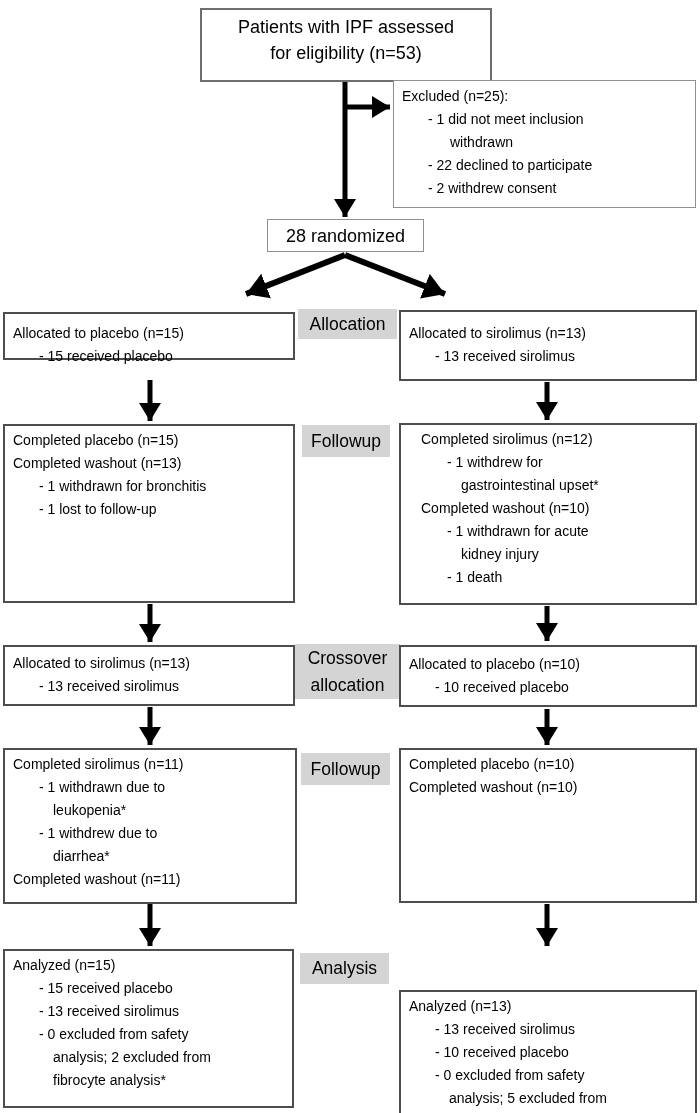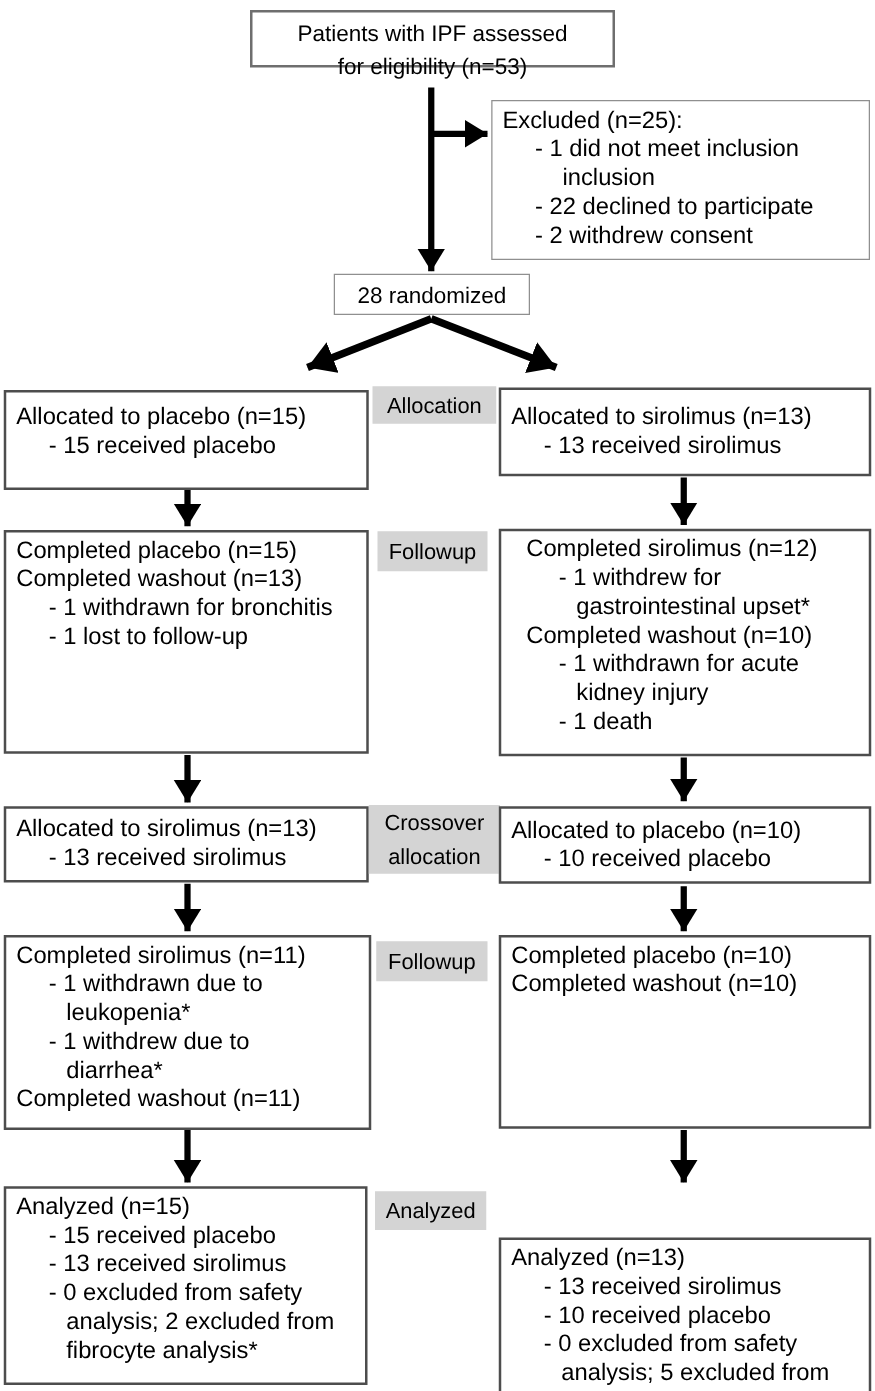--- a/index.html
+++ b/index.html
@@ -3,21 +3,21 @@
 <meta charset="utf-8">
 <style>
   html,body{margin:0;padding:0;background:#ffffff;}
   #canvas{
     position:relative;width:700px;height:1113px;background:#ffffff;
     font-family:"Liberation Sans","DejaVu Sans",sans-serif;color:#000;
     overflow:hidden;
   }
   .box{
     position:absolute;background:#ffffff;border:2px solid #4d4d4d;
-    box-sizing:border-box;font-size:19px;line-height:23px;
+    box-sizing:border-box;font-size:14px;line-height:23px;
     padding:3px 6px;
   }
   .box.light{border:1.5px solid #8f8f8f;}
   .box.center{text-align:center;}
   .line{white-space:nowrap;}
   .plain{margin-left:2px;}
   .bullet{margin-left:28px;}
   .cont{margin-left:42px;}
   .excluded .bullet{}
   .excluded .cont{margin-left:50px;}
@@ -45,38 +45,38 @@
     <path d="M150,380 V421" stroke="#000" stroke-width="5" fill="none" marker-end="url(#ah)"></path>
     <path d="M150,604 V642" stroke="#000" stroke-width="5" fill="none" marker-end="url(#ah)"></path>
     <path d="M150,707 V745" stroke="#000" stroke-width="5" fill="none" marker-end="url(#ah)"></path>
     <path d="M150,904 V946" stroke="#000" stroke-width="5" fill="none" marker-end="url(#ah)"></path>
     <path d="M547,382 V420" stroke="#000" stroke-width="5" fill="none" marker-end="url(#ah)"></path>
     <path d="M547,606 V641" stroke="#000" stroke-width="5" fill="none" marker-end="url(#ah)"></path>
     <path d="M547,709 V745" stroke="#000" stroke-width="5" fill="none" marker-end="url(#ah)"></path>
     <path d="M547,904 V946" stroke="#000" stroke-width="5" fill="none" marker-end="url(#ah)"></path>
   </svg>
 
-  <div class="box center" style="left:200px;top:8px;width:292px;height:46px;border-color:#6e6e6e;font-size:18px;line-height:26px;padding-top:4px;">
+  <div class="box center" style="left:200px;top:8px;width:292px;height:74px;border-color:#6e6e6e;font-size:18px;line-height:26px;padding-top:4px;">
     <div class="line">Patients with IPF assessed</div>
     <div class="line">for eligibility (n=53)</div>
   </div>
 
   <div class="box light excluded" style="left:393px;top:80px;width:303px;height:128px;padding-top:4px;">
     <div class="line plain">Excluded (n=25):</div>
     <div class="line bullet">- 1 did not meet inclusion</div>
-    <div class="line cont">inclusion</div>
+    <div class="line cont">withdrawn</div>
     <div class="line bullet">- 22 declined to participate</div>
     <div class="line bullet">- 2 withdrew consent</div>
   </div>
 
   <div class="box light center" style="left:267px;top:219px;width:157px;height:33px;font-size:18px;line-height:27px;">
     <div class="line">28 randomized</div>
   </div>
 
-  <div class="box" style="left:3px;top:312px;width:292px;height:80px;padding-top:8px;">
+  <div class="box" style="left:3px;top:312px;width:292px;height:48px;padding-top:8px;">
     <div class="line plain">Allocated to placebo (n=15)</div>
     <div class="line bullet">- 15 received placebo</div>
   </div>
   <div class="stage" style="left:298px;top:309px;width:99px;height:30px;line-height:30px;">
     <span>Allocation</span>
   </div>
   <div class="box" style="left:399px;top:310px;width:298px;height:71px;padding-top:10px;">
     <div class="line plain">Allocated to sirolimus (n=13)</div>
     <div class="line bullet">- 13 received sirolimus</div>
   </div>
@@ -131,21 +131,21 @@
 
   <div class="box" style="left:3px;top:949px;width:291px;height:159px;">
     <div class="line plain">Analyzed (n=15)</div>
     <div class="line bullet">- 15 received placebo</div>
     <div class="line bullet">- 13 received sirolimus</div>
     <div class="line bullet">- 0 excluded from safety</div>
     <div class="line cont">analysis; 2 excluded from</div>
     <div class="line cont">fibrocyte analysis*</div>
   </div>
   <div class="stage" style="left:300px;top:953px;width:89px;height:31px;line-height:31px;">
-    <span>Analyzed</span>
+    <span>Analysis</span>
   </div>
   <div class="box" style="left:399px;top:990px;width:298px;height:160px;">
     <div class="line plain">Analyzed (n=13)</div>
     <div class="line bullet">- 13 received sirolimus</div>
     <div class="line bullet">- 10 received placebo</div>
     <div class="line bullet">- 0 excluded from safety</div>
     <div class="line cont">analysis; 5 excluded from</div>
     <div class="line cont">fibrocyte analysis*</div>
   </div>
 

